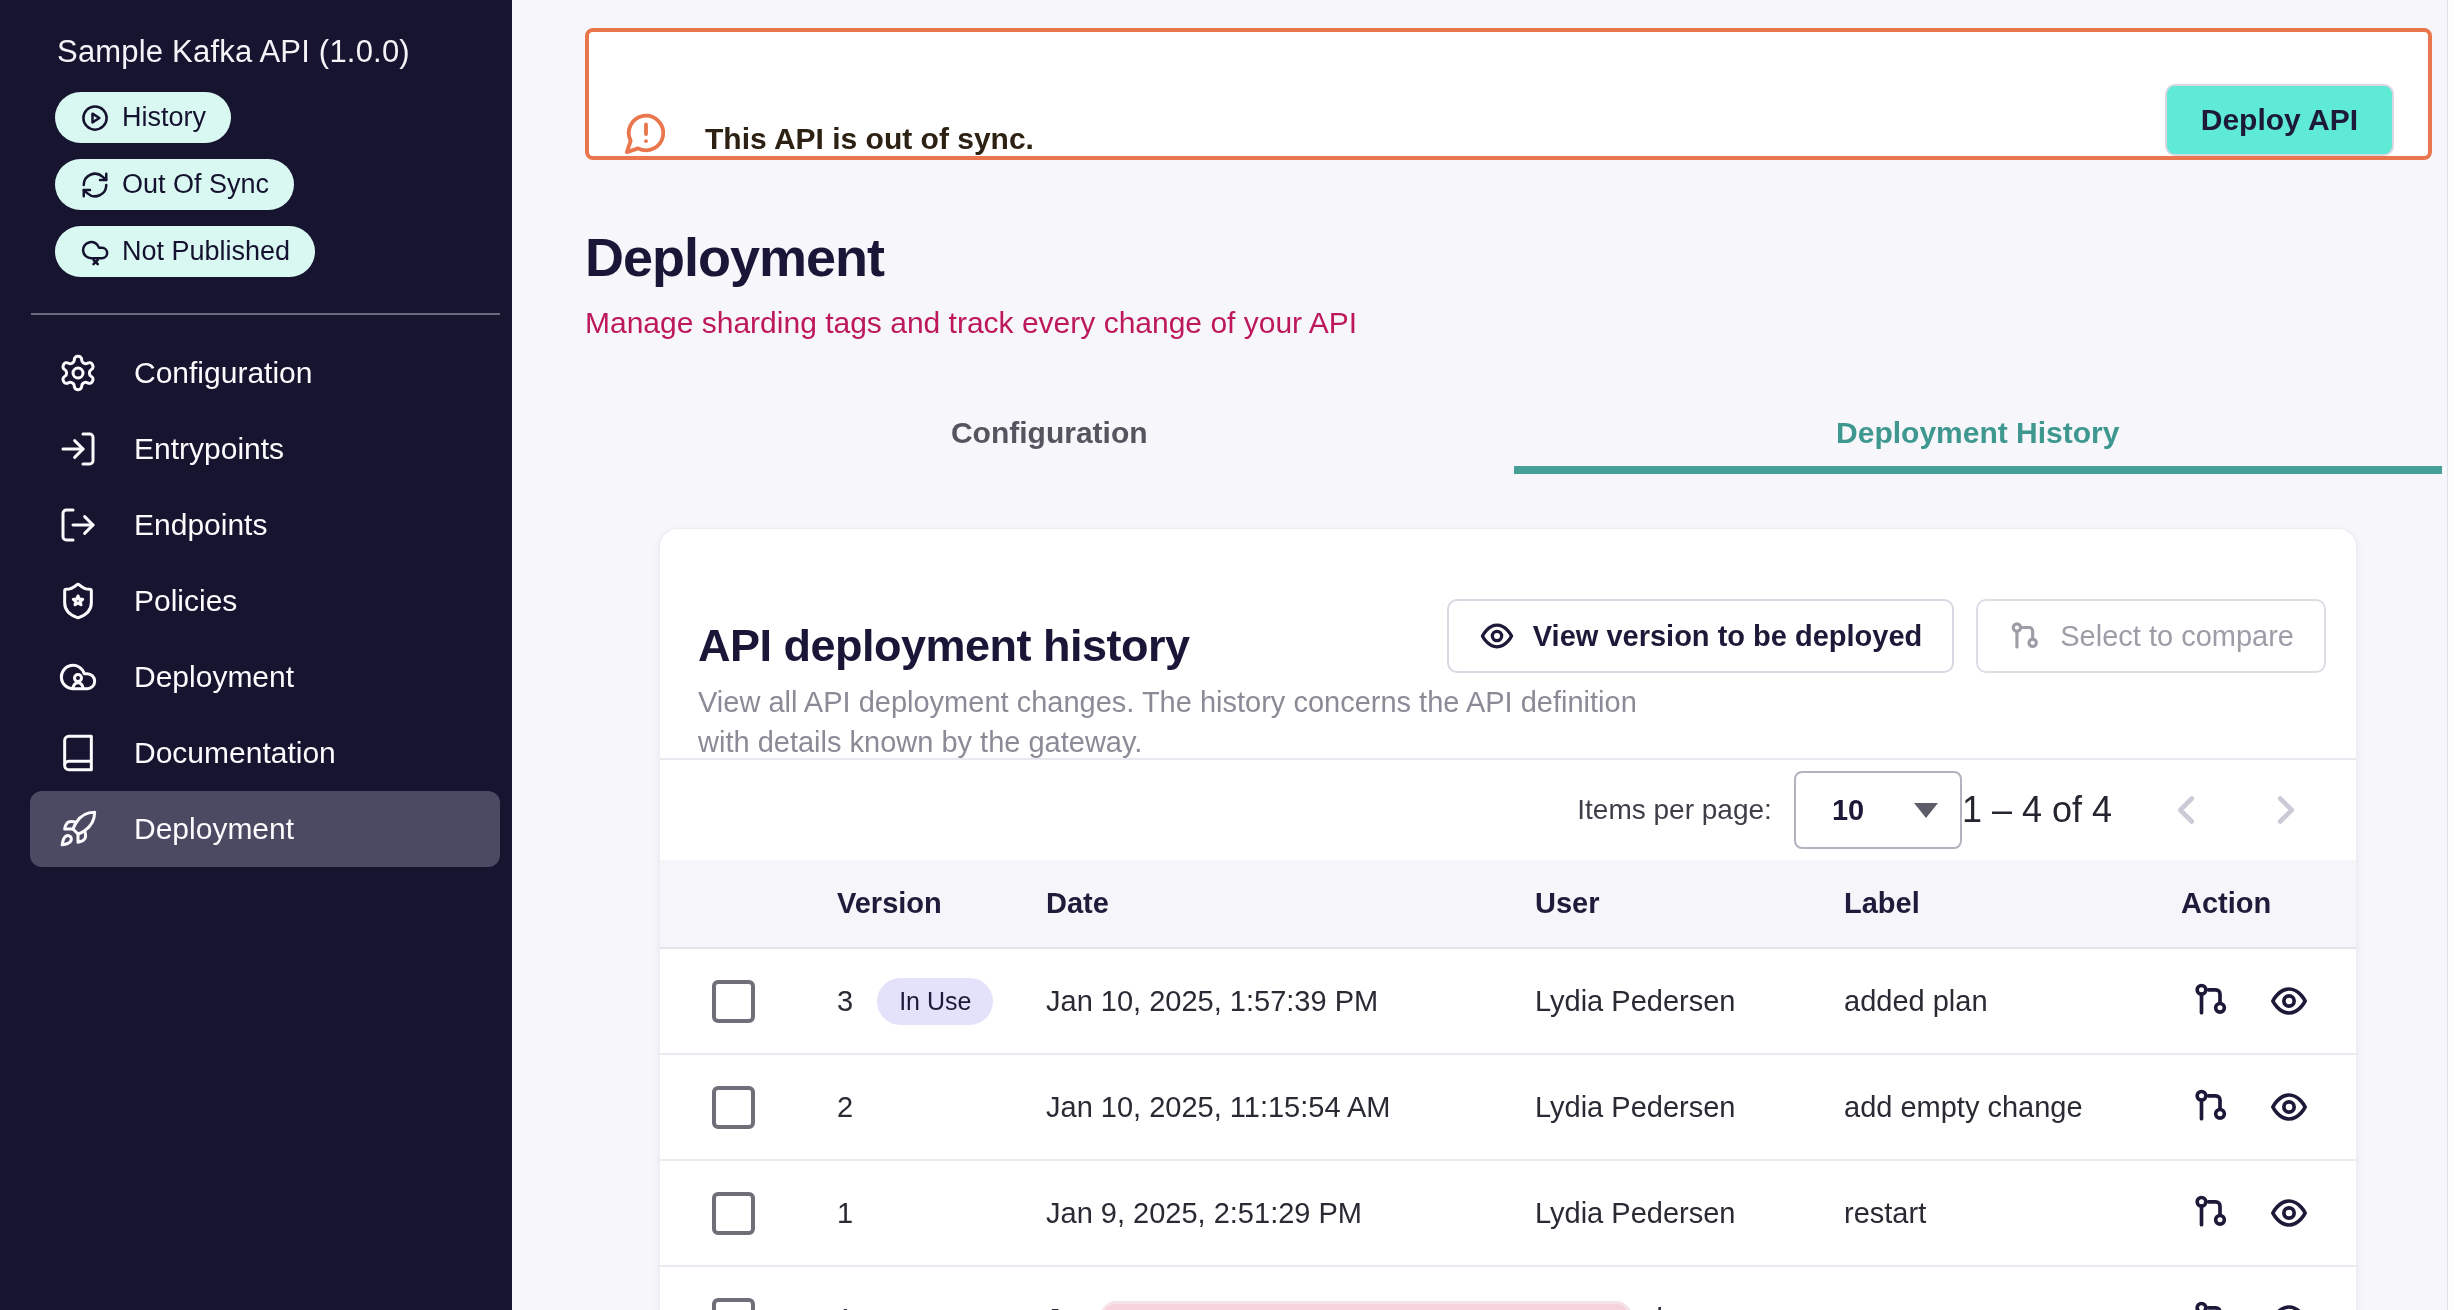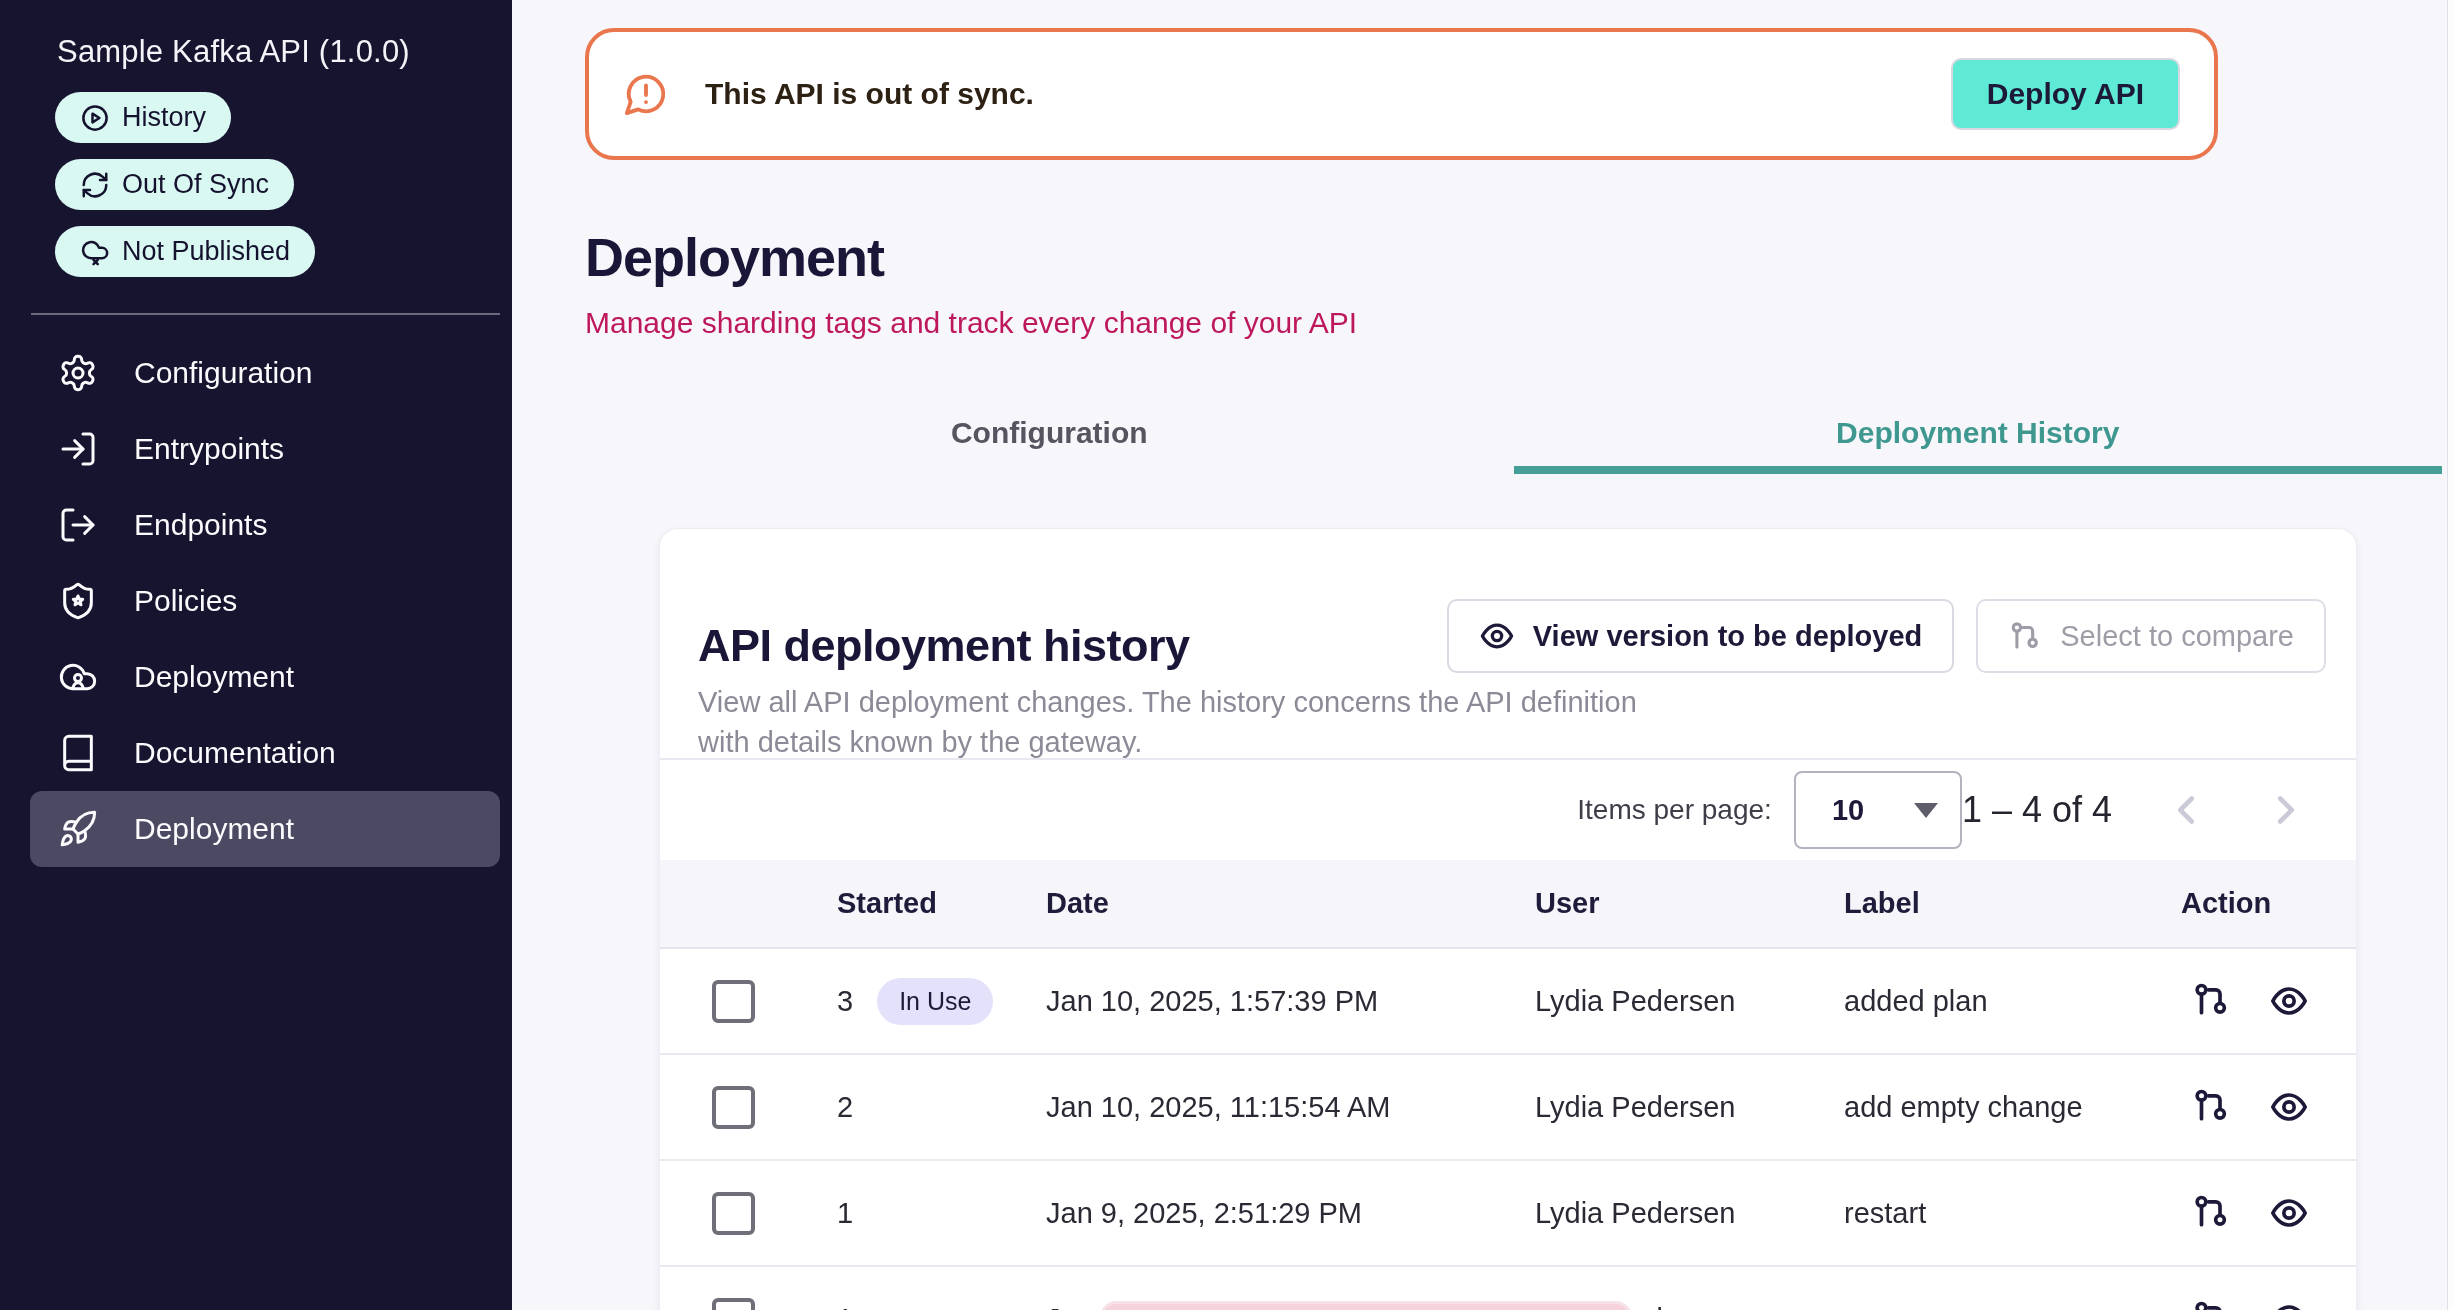--- a/index.html
+++ b/index.html
@@ -29,23 +29,23 @@
     display:flex; align-items:center; gap:36px; height:76px;
     border-radius:12px; padding-left:28px; font-size:30px; color:#fbfbfd; cursor:pointer;
   }
   .nav-item.selected { background:#4c4a63; }
   .nav-item svg { width:40px; height:40px; flex:none; }
 
   
   .main { position:absolute; left:512px; top:0; right:0; bottom:0; background:#f6f6fb; }
 
   .banner {
-    position:absolute; left:73px; top:28px; width:1633px; height:132px;
-    background:#fff; border:4px solid #e9764c; border-radius:29px;
-    display:flex; align-items:center; padding:0 34px;
+    position:absolute; left:73px; top:28px; width:1847px; height:132px;
+    background:#fff; border:4px solid #e9764c; border-radius:8px;
+    display:flex; align-items:flex-end; padding:0 34px;
   }
   .banner-icon svg { width:46px; height:46px; display:block; }
   .banner-text { margin-left:36px; font-size:30px; font-weight:700; color:#2d2114; }
   .deploy-btn {
     margin-left:auto; background:#5eead4; border:2px solid #d8d8e2; border-radius:10px;
     padding:17px 34px; font-size:30px; font-weight:700; color:#1c1a38; cursor:pointer;
     font-family:inherit;
   }
 
   .page-title { position:absolute; left:73px; top:190px; font-size:54px; font-weight:700; color:#191637; letter-spacing:-1px; }
@@ -304,21 +304,21 @@
           <col style="width:140px">
             <col style="width:230px">
             <col style="width:485px">
           <col style="width:315px">
             <col style="width:295px">
             <col style="width:231px">
         </colgroup>
         <thead>
             <tr id="table-head-row">
               <th></th>
-              <th>Started</th>
+              <th>Version</th>
               <th>Date</th>
               <th>User</th>
               <th>Label</th>
               <th>Action</th>
             </tr>
           </thead>
         <tbody id="table-body">
             <tr>
               <td>
                 <div class="checkbox"></div>

